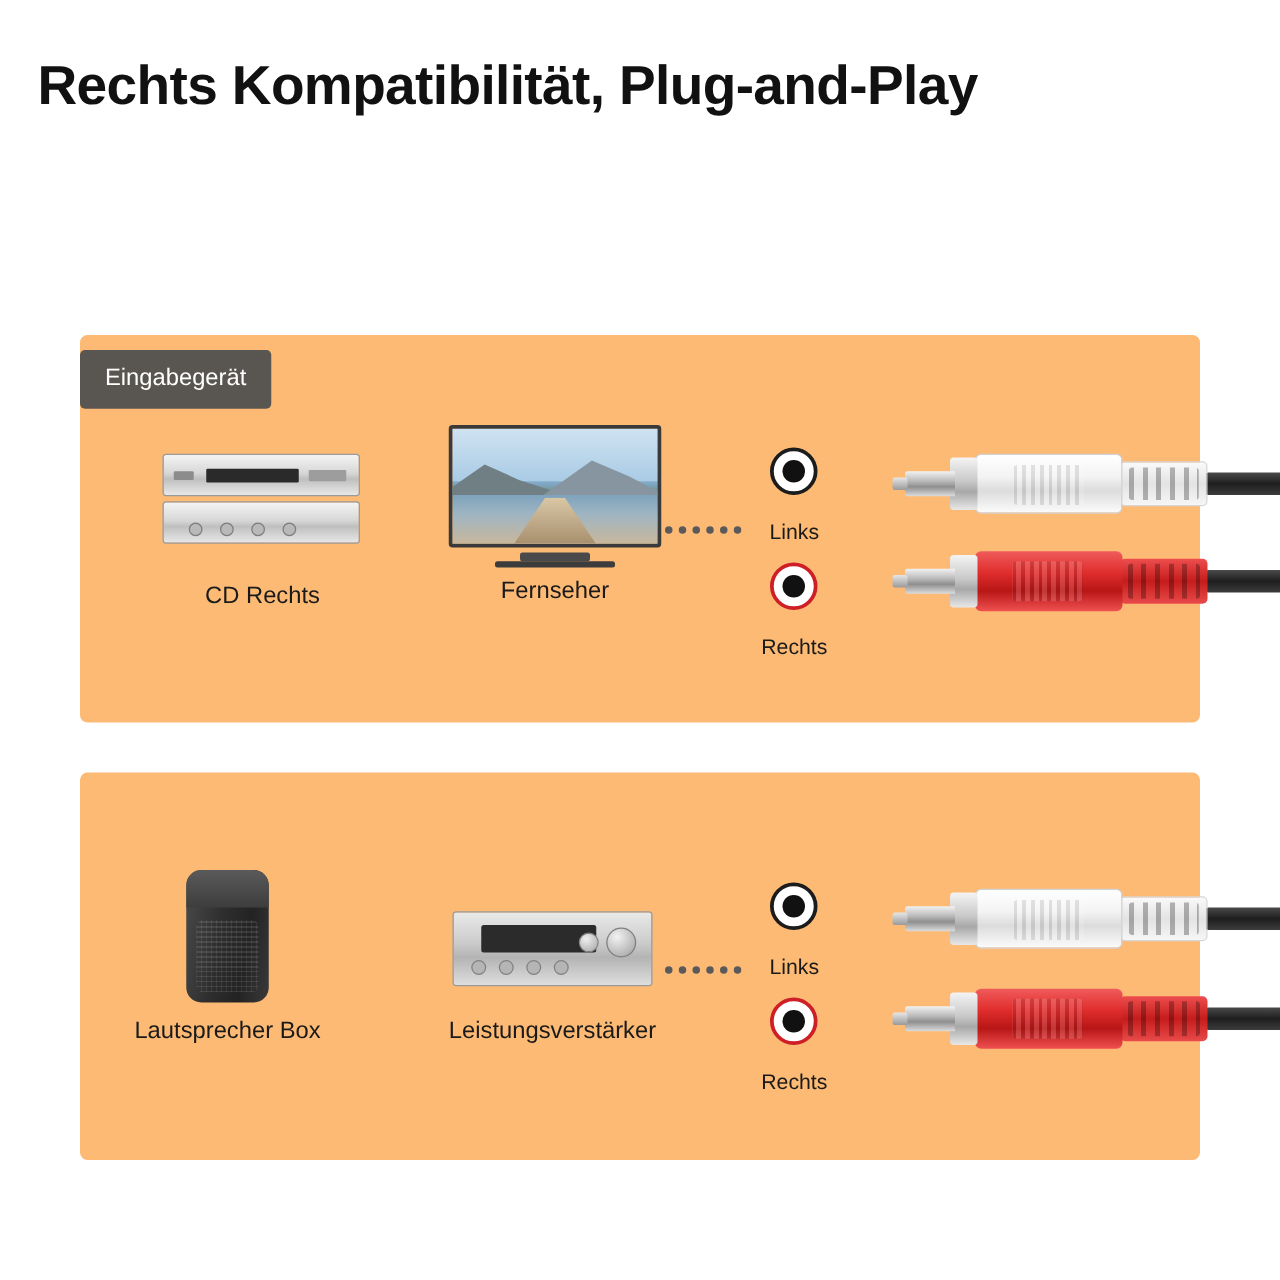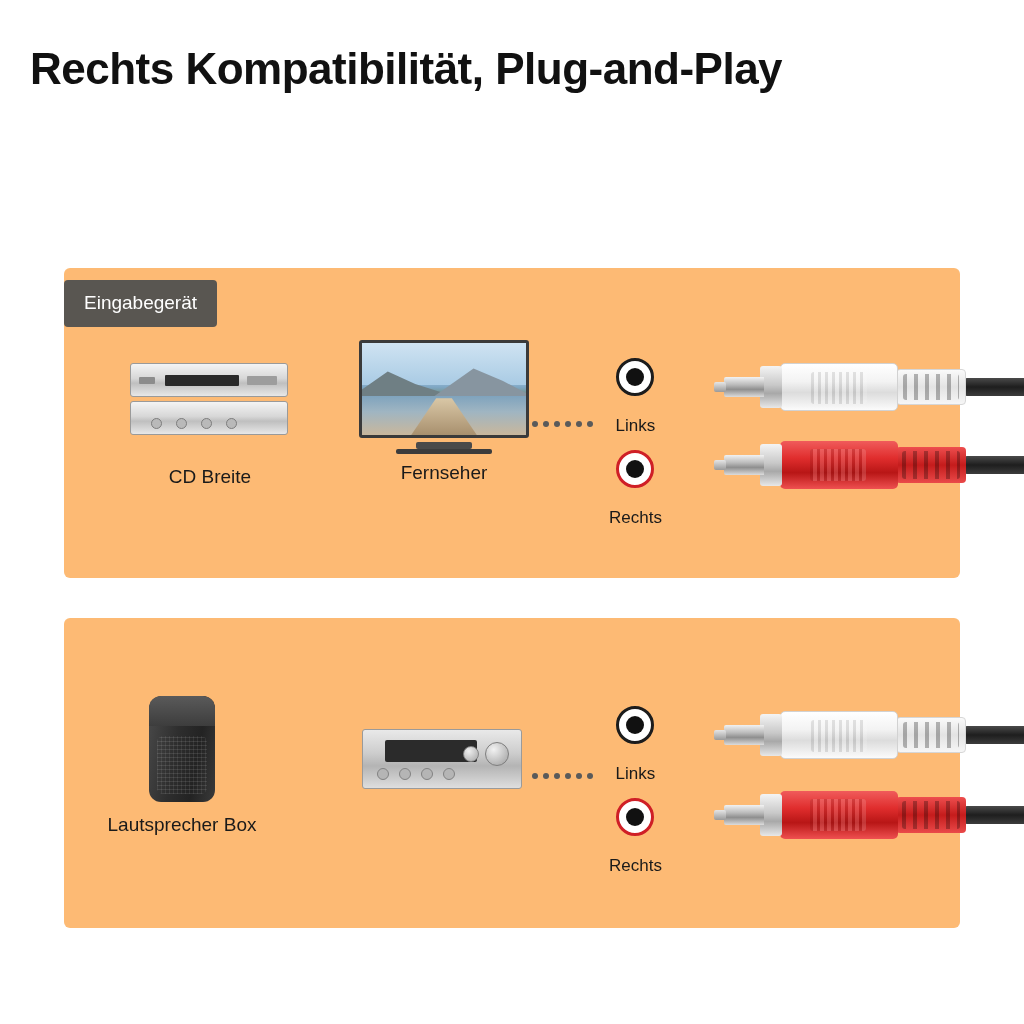--- a/index.html
+++ b/index.html
@@ -366,21 +366,21 @@
         <div class="cd-unit">
           <div class="cd-knobs">
             <span></span>
             <span></span>
             <span></span>
             <span></span>
           </div>
         </div>
       </div>
     </div>
-    <div class="device-caption">CD Breite</div>
+    <div class="device-caption">CD Rechts</div>
   </div>
 
   <div class="device" style="left: 260px; top: 74px; width: 240px;">
     <div class="device-art">
       <div class="tv-wrap">
         <div class="tv-screen">
           <div class="tv-sky"></div>
           <div class="tv-mount-l"></div>
           <div class="tv-mount-r"></div>
           <div class="tv-water"></div>
@@ -461,20 +461,21 @@
         <div class="amp-knob-big"></div>
         <div class="amp-knob-small"></div>
         <div class="amp-row">
           <span></span>
           <span></span>
           <span></span>
           <span></span>
         </div>
       </div>
     </div>
+    <div class="device-caption">Leistungsverstärker</div>
   </div>
 
   <div class="dots" style="left: 468px; top: 155px;">
     <span></span>
     <span></span>
     <span></span>
     <span></span>
     <span></span>
     <span></span>
   </div>

